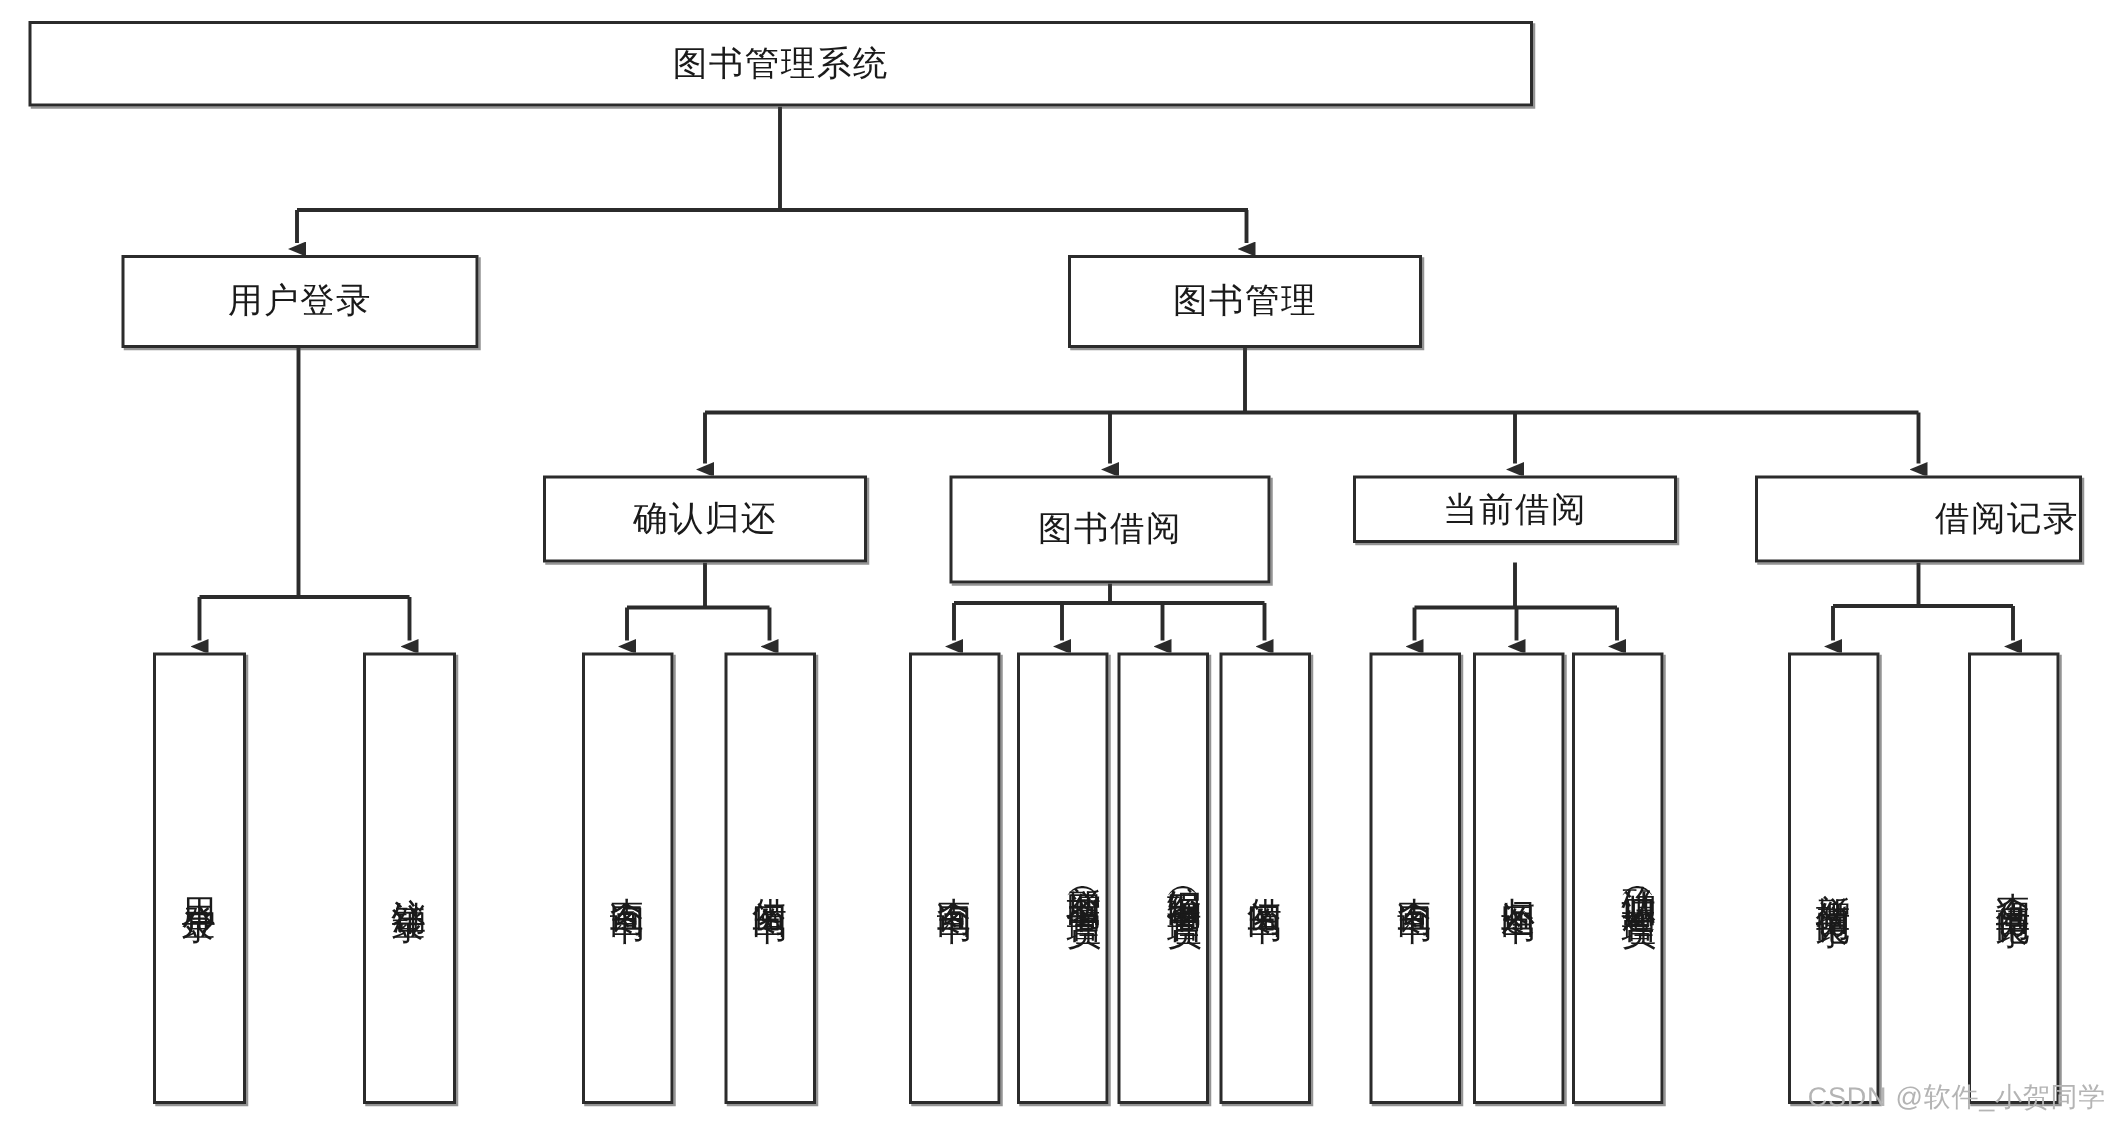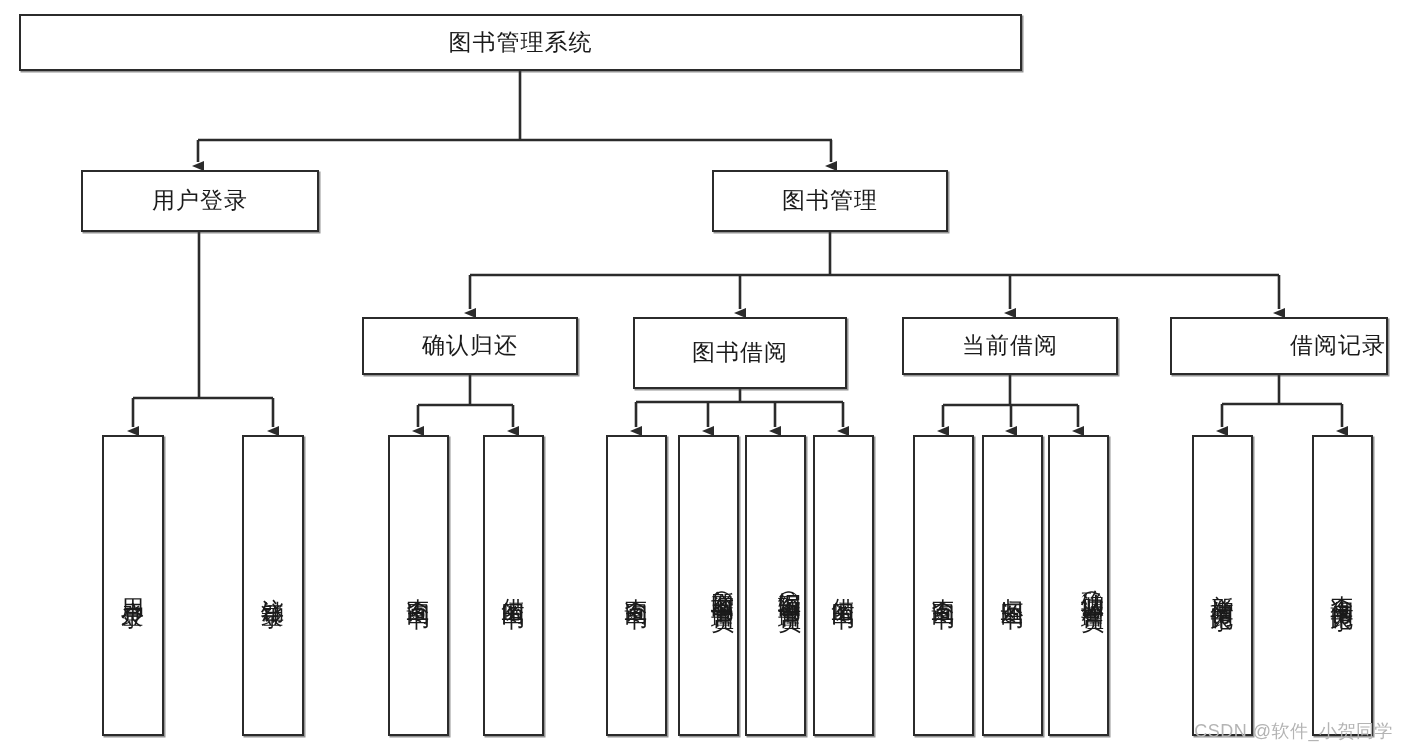--- a/index.html
+++ b/index.html
@@ -49,21 +49,21 @@
     letter-spacing: 3px;
     padding: 6px 0;
     white-space: nowrap;
   }
   .node.v .vlabel {
     writing-mode: vertical-rl;
     text-orientation: upright;
   }
   .watermark {
     position: absolute;
-    right: 12px;
+    right: 1px;
     bottom: 4px;
     font-size: 18px;
     color: #b4b4b4;
     letter-spacing: 0.5px;
     white-space: nowrap;
   }
 </style>
 </head>
 <body>
 
@@ -129,21 +129,21 @@
   <div class="node h" style="left:712px;top:170px;width:236px;height:62px;">
     <span>图书管理</span>
   </div>
 
   <div class="node h" style="left:362px;top:317px;width:216px;height:58px;">
     <span>确认归还</span>
   </div>
   <div class="node h" style="left:633px;top:317px;width:214px;height:72px;">
     <span>图书借阅</span>
   </div>
-  <div class="node h" style="left:902px;top:317px;width:216px;height:58px;">
+  <div class="node h" style="left:902px;top:317px;width:216px;height:45px;">
     <span>当前借阅</span>
   </div>
   <div class="node h" style="left:1170px;top:317px;width:218px;height:58px;justify-content:flex-end;">
     <span>借阅记录</span>
   </div>
 
   <div class="node v" style="left:102px;top:435px;width:62px;height:301px;">
     <span class="vlabel">用户登录</span>
   </div>
   <div class="node v" style="left:242px;top:435px;width:62px;height:301px;">

